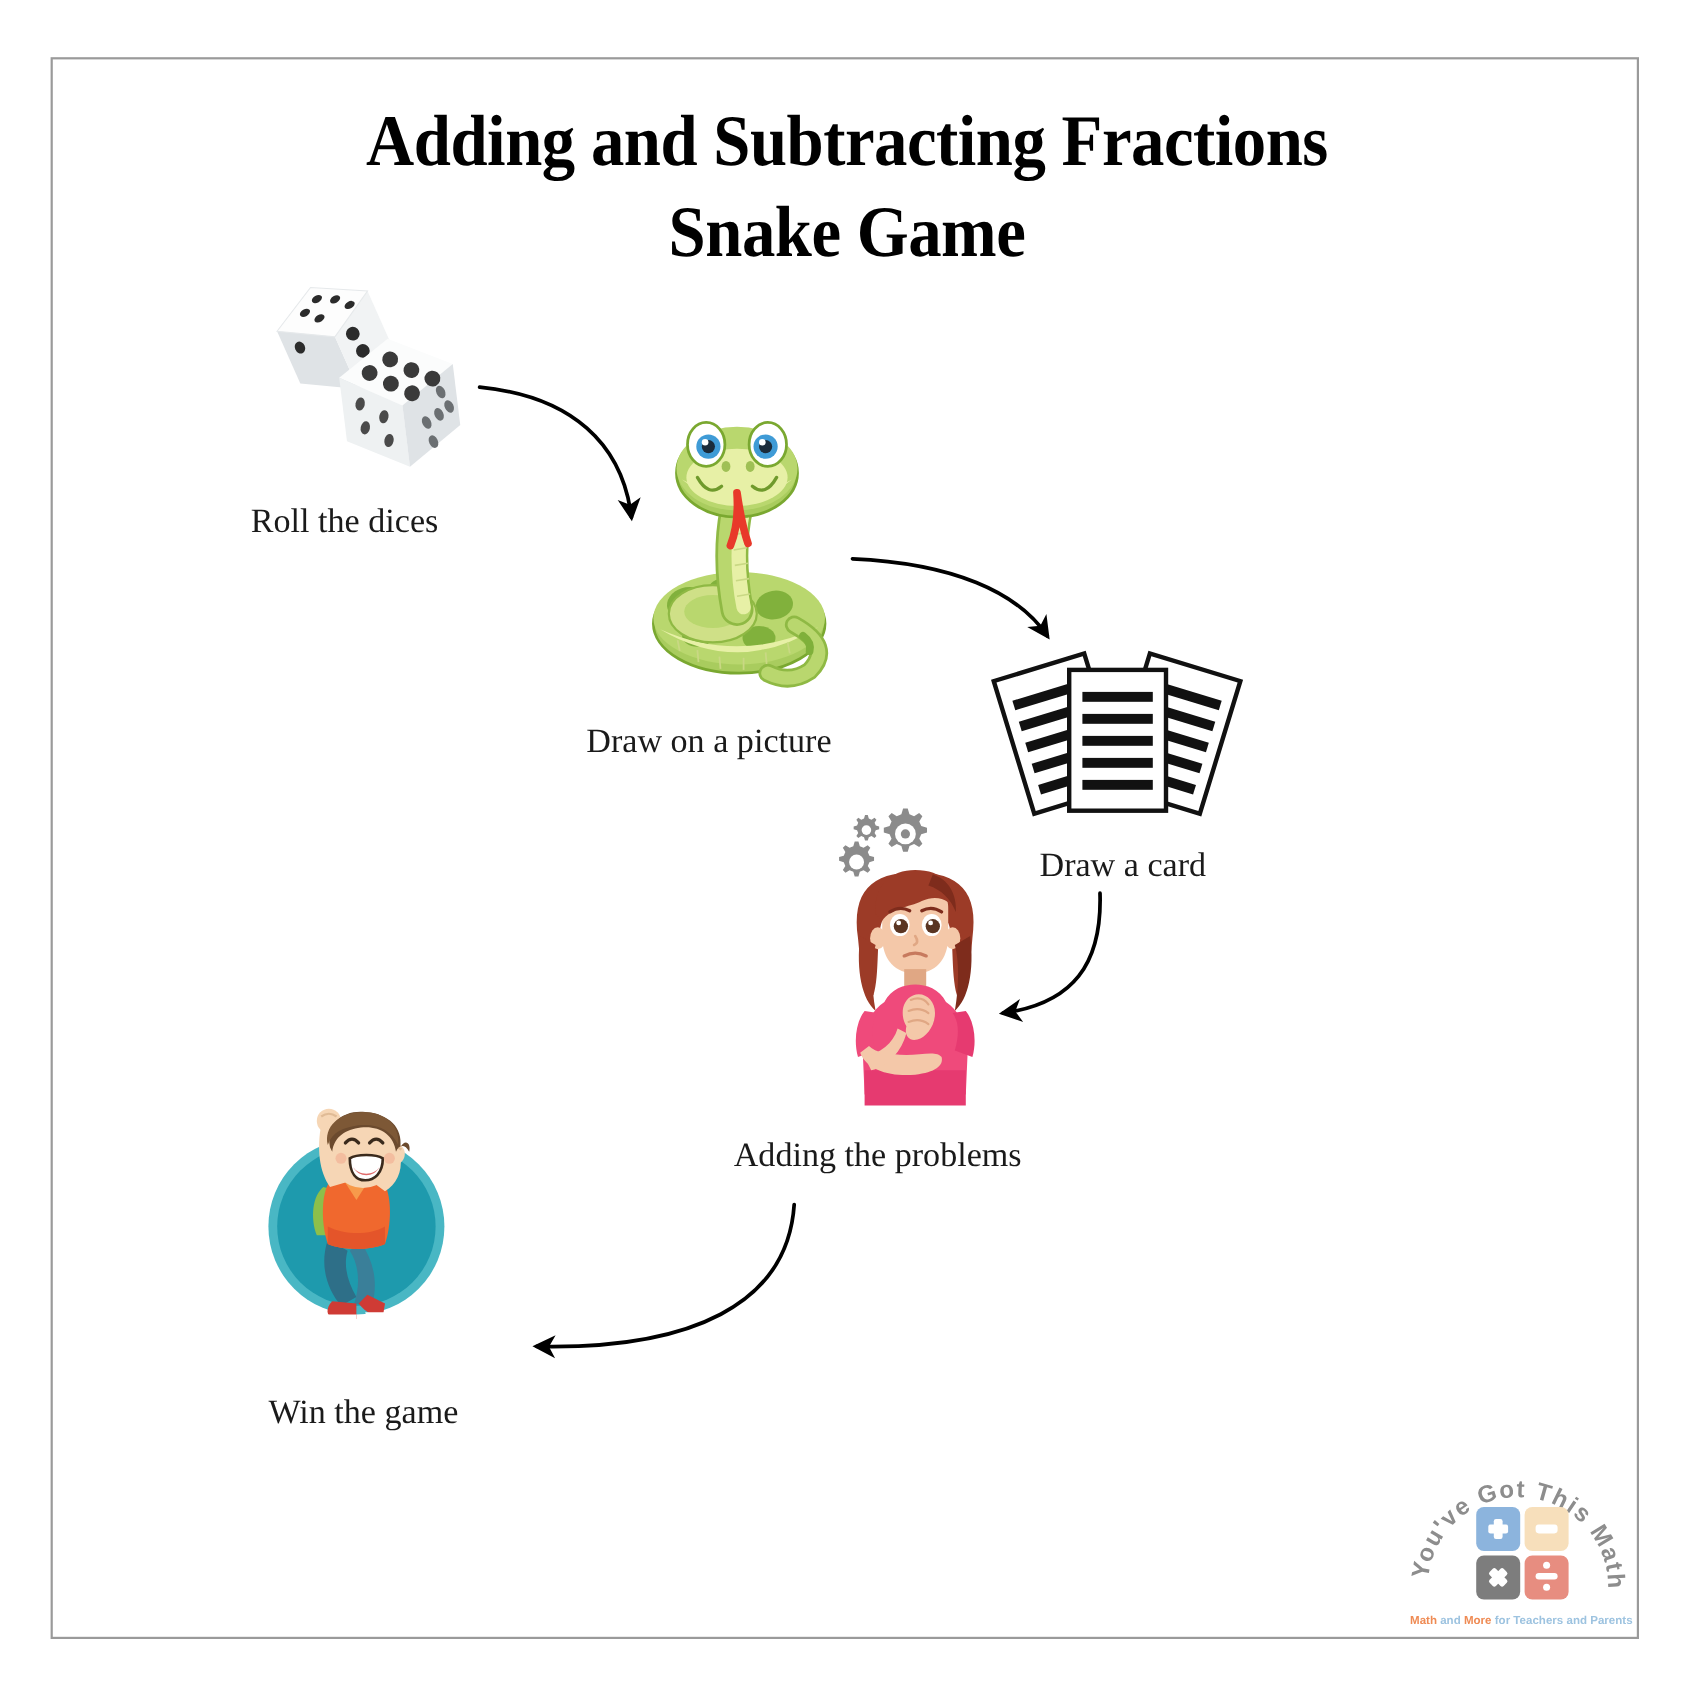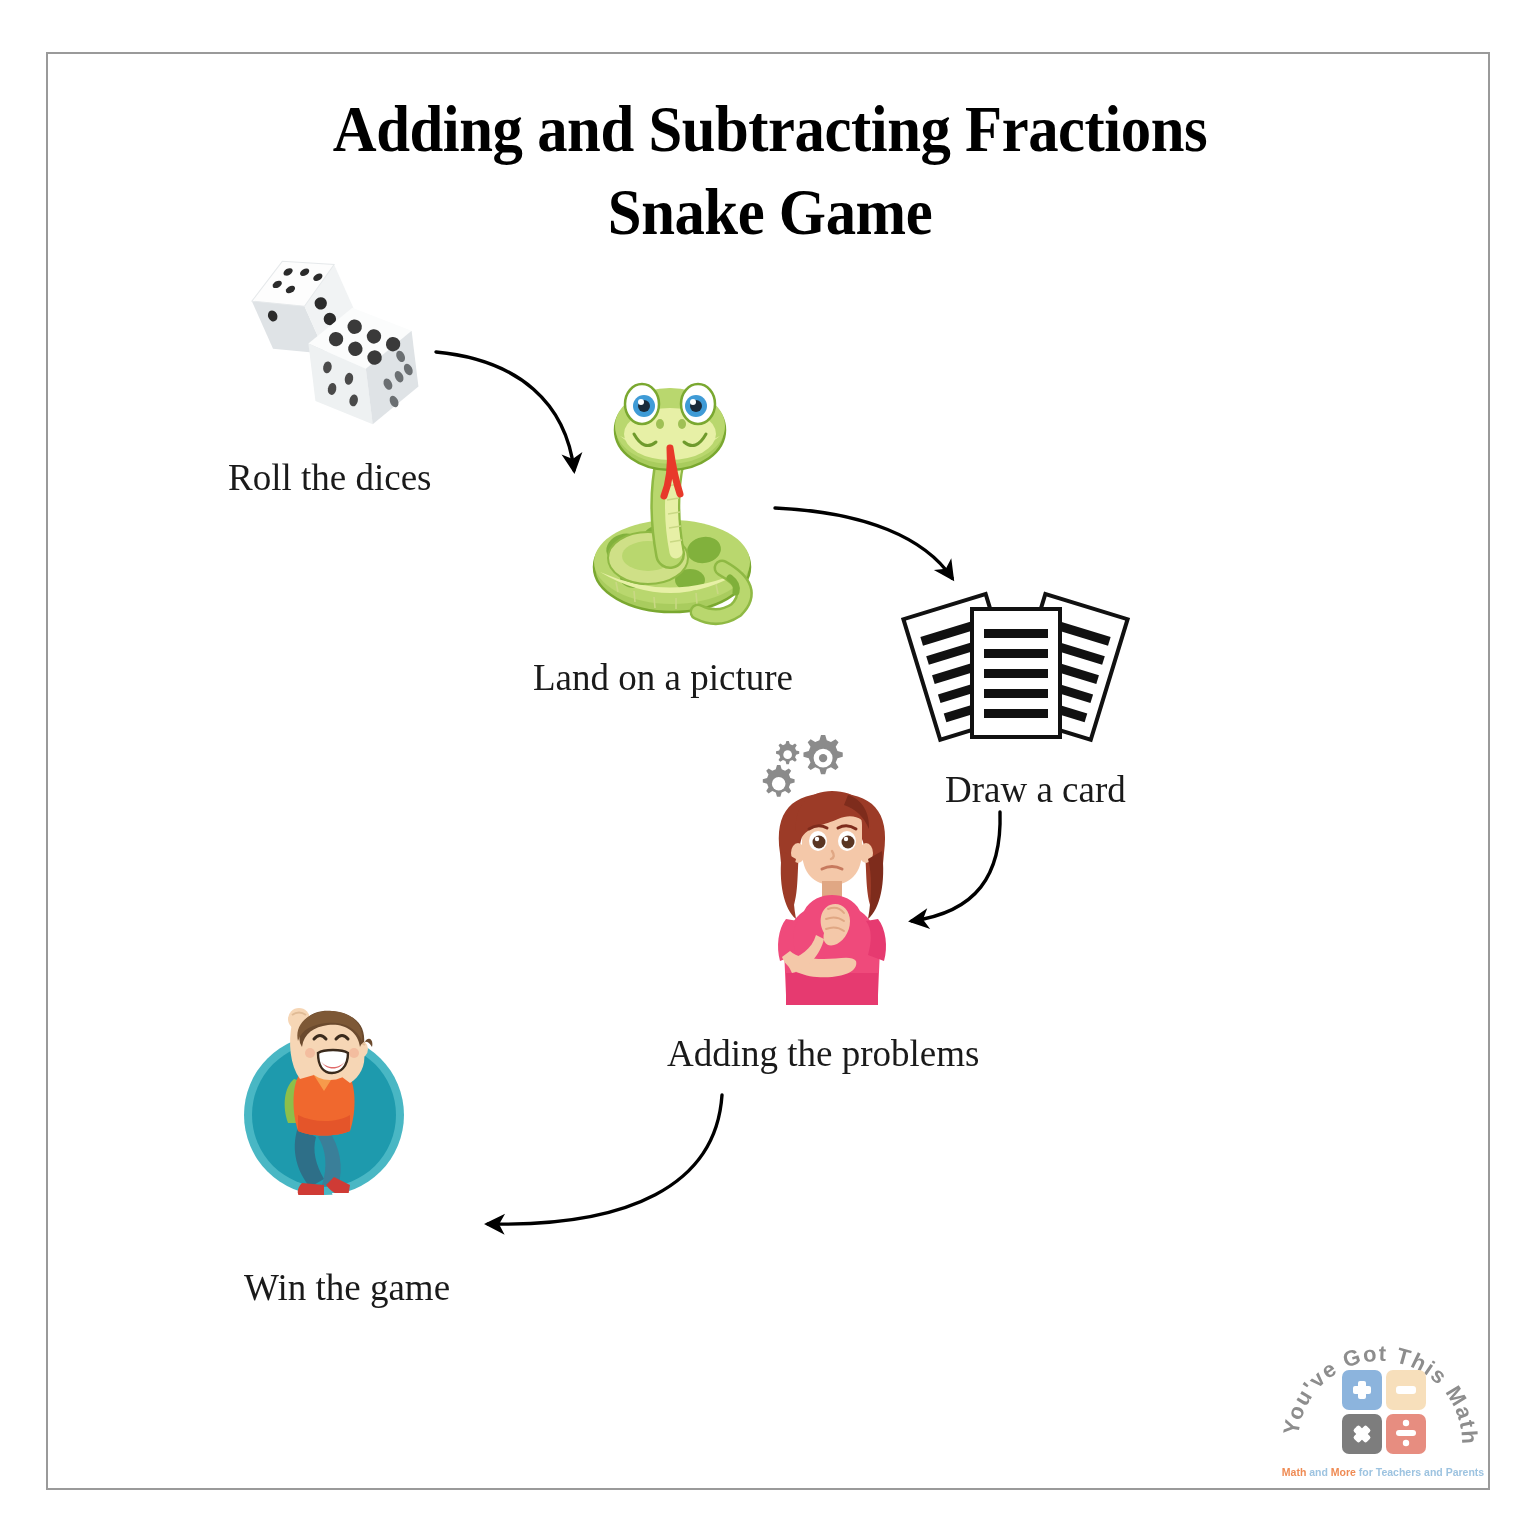--- a/index.html
+++ b/index.html
@@ -44,21 +44,21 @@
     line-height: 1.25;
     letter-spacing: -0.5px;
     color: #000000;
     transform: scaleX(0.92);
   }
 
   
   .label {
     position: absolute;
     font-family: "Liberation Serif", "DejaVu Serif", serif;
-    font-size: 37px;
+    font-size: 31px;
     color: #1a1a1a;
     white-space: nowrap;
   }
   .label-roll     { left: 228px; top: 456px; }
   .label-land     { left: 533px; top: 656px; }
   .label-draw     { left: 945px; top: 768px; }
   .label-solve    { left: 667px; top: 1032px; }
   .label-win      { left: 244px; top: 1266px; text-align: center; }
 
   
@@ -217,21 +217,21 @@
       <circle cx="72" cy="34" r="11" fill="#3f9bd6"></circle>
       <circle cx="124" cy="34" r="11" fill="#3f9bd6"></circle>
       <circle cx="72" cy="34" r="6" fill="#1b2b3a"></circle>
       <circle cx="124" cy="34" r="6" fill="#1b2b3a"></circle>
       <circle cx="69" cy="30" r="3" fill="#ffffff"></circle>
       <circle cx="121" cy="30" r="3" fill="#ffffff"></circle>
 
       <path d="M98,76 Q100,104 92,124 M98,76 Q102,104 108,122" fill="none" stroke="#e8392a" stroke-width="7" stroke-linecap="round"></path>
     </svg>
   </div>
-  <div class="label label-land">Land on a picture</div>
+  <div class="label label-land">Draw on a picture</div>
 
   <div class="art art-cards">
     <svg viewBox="0 0 215 170" width="215" height="170">
 
       <g transform="rotate(-17 60 95)">
         <rect x="16" y="18" width="86" height="126" fill="#ffffff" stroke="#111" stroke-width="4"></rect>
         <g fill="#111">
           <rect x="27" y="40" width="64" height="9"></rect>
           <rect x="27" y="60" width="64" height="9"></rect>
           <rect x="27" y="80" width="64" height="9"></rect>

